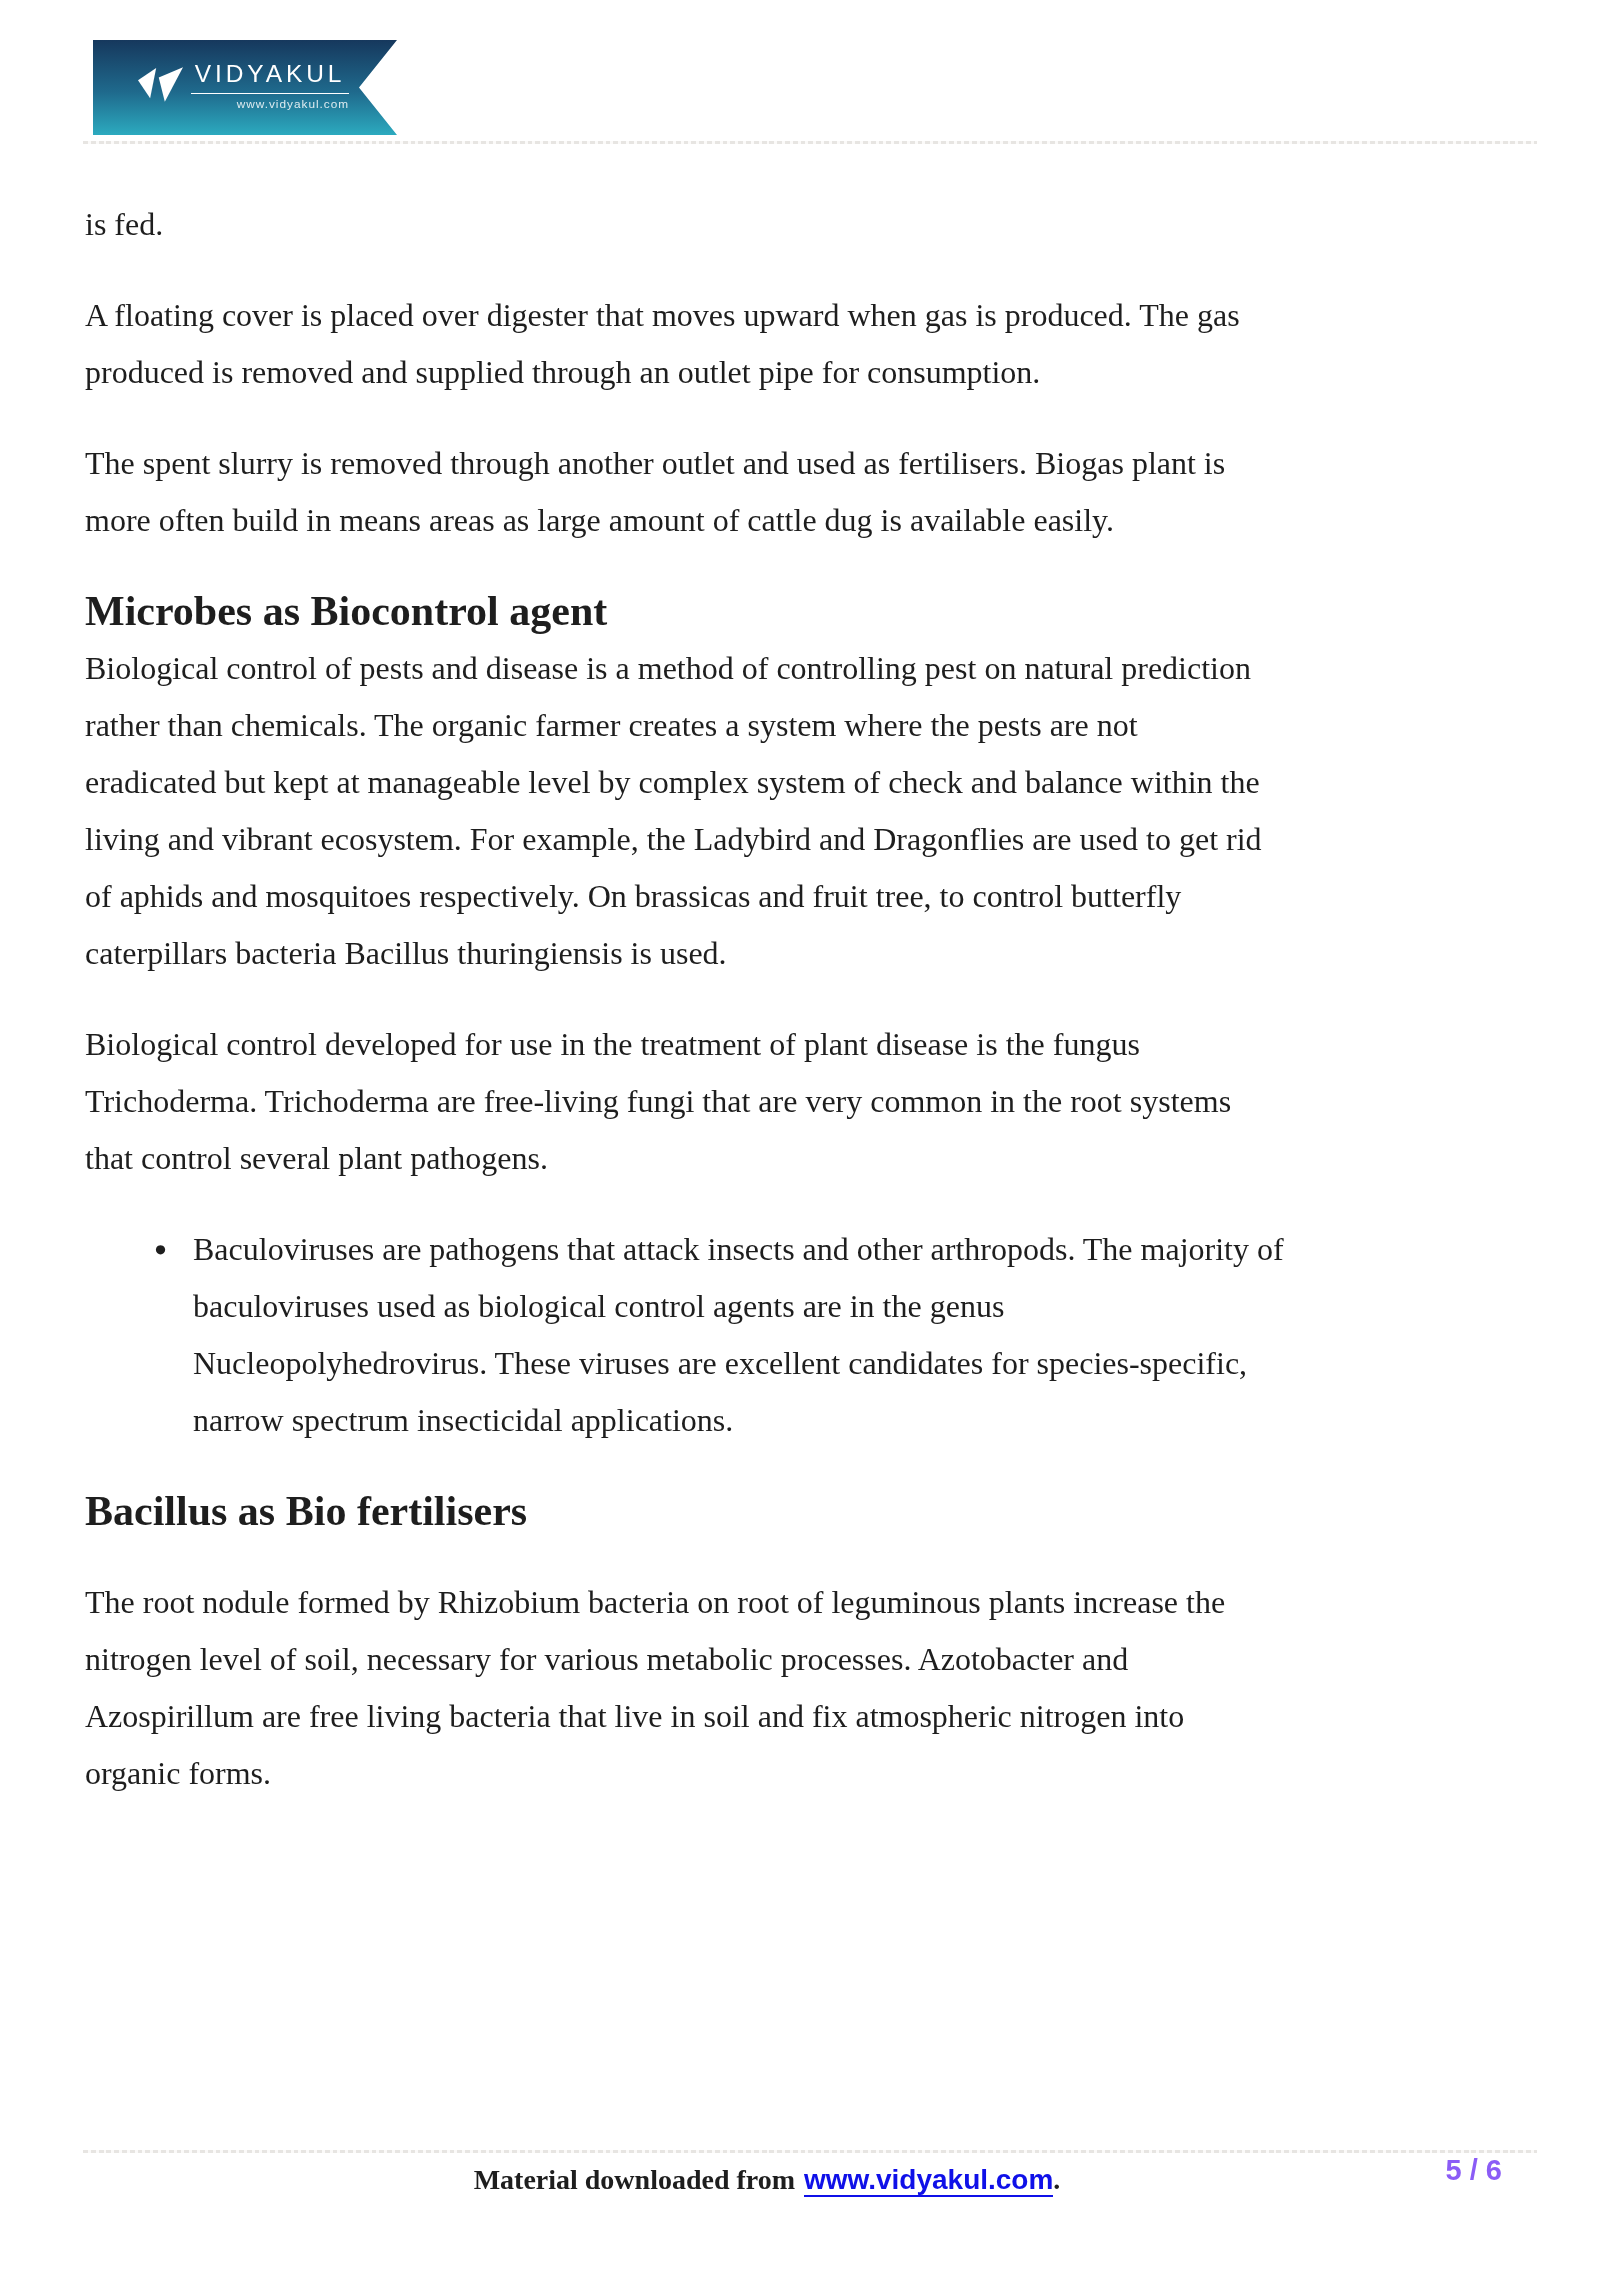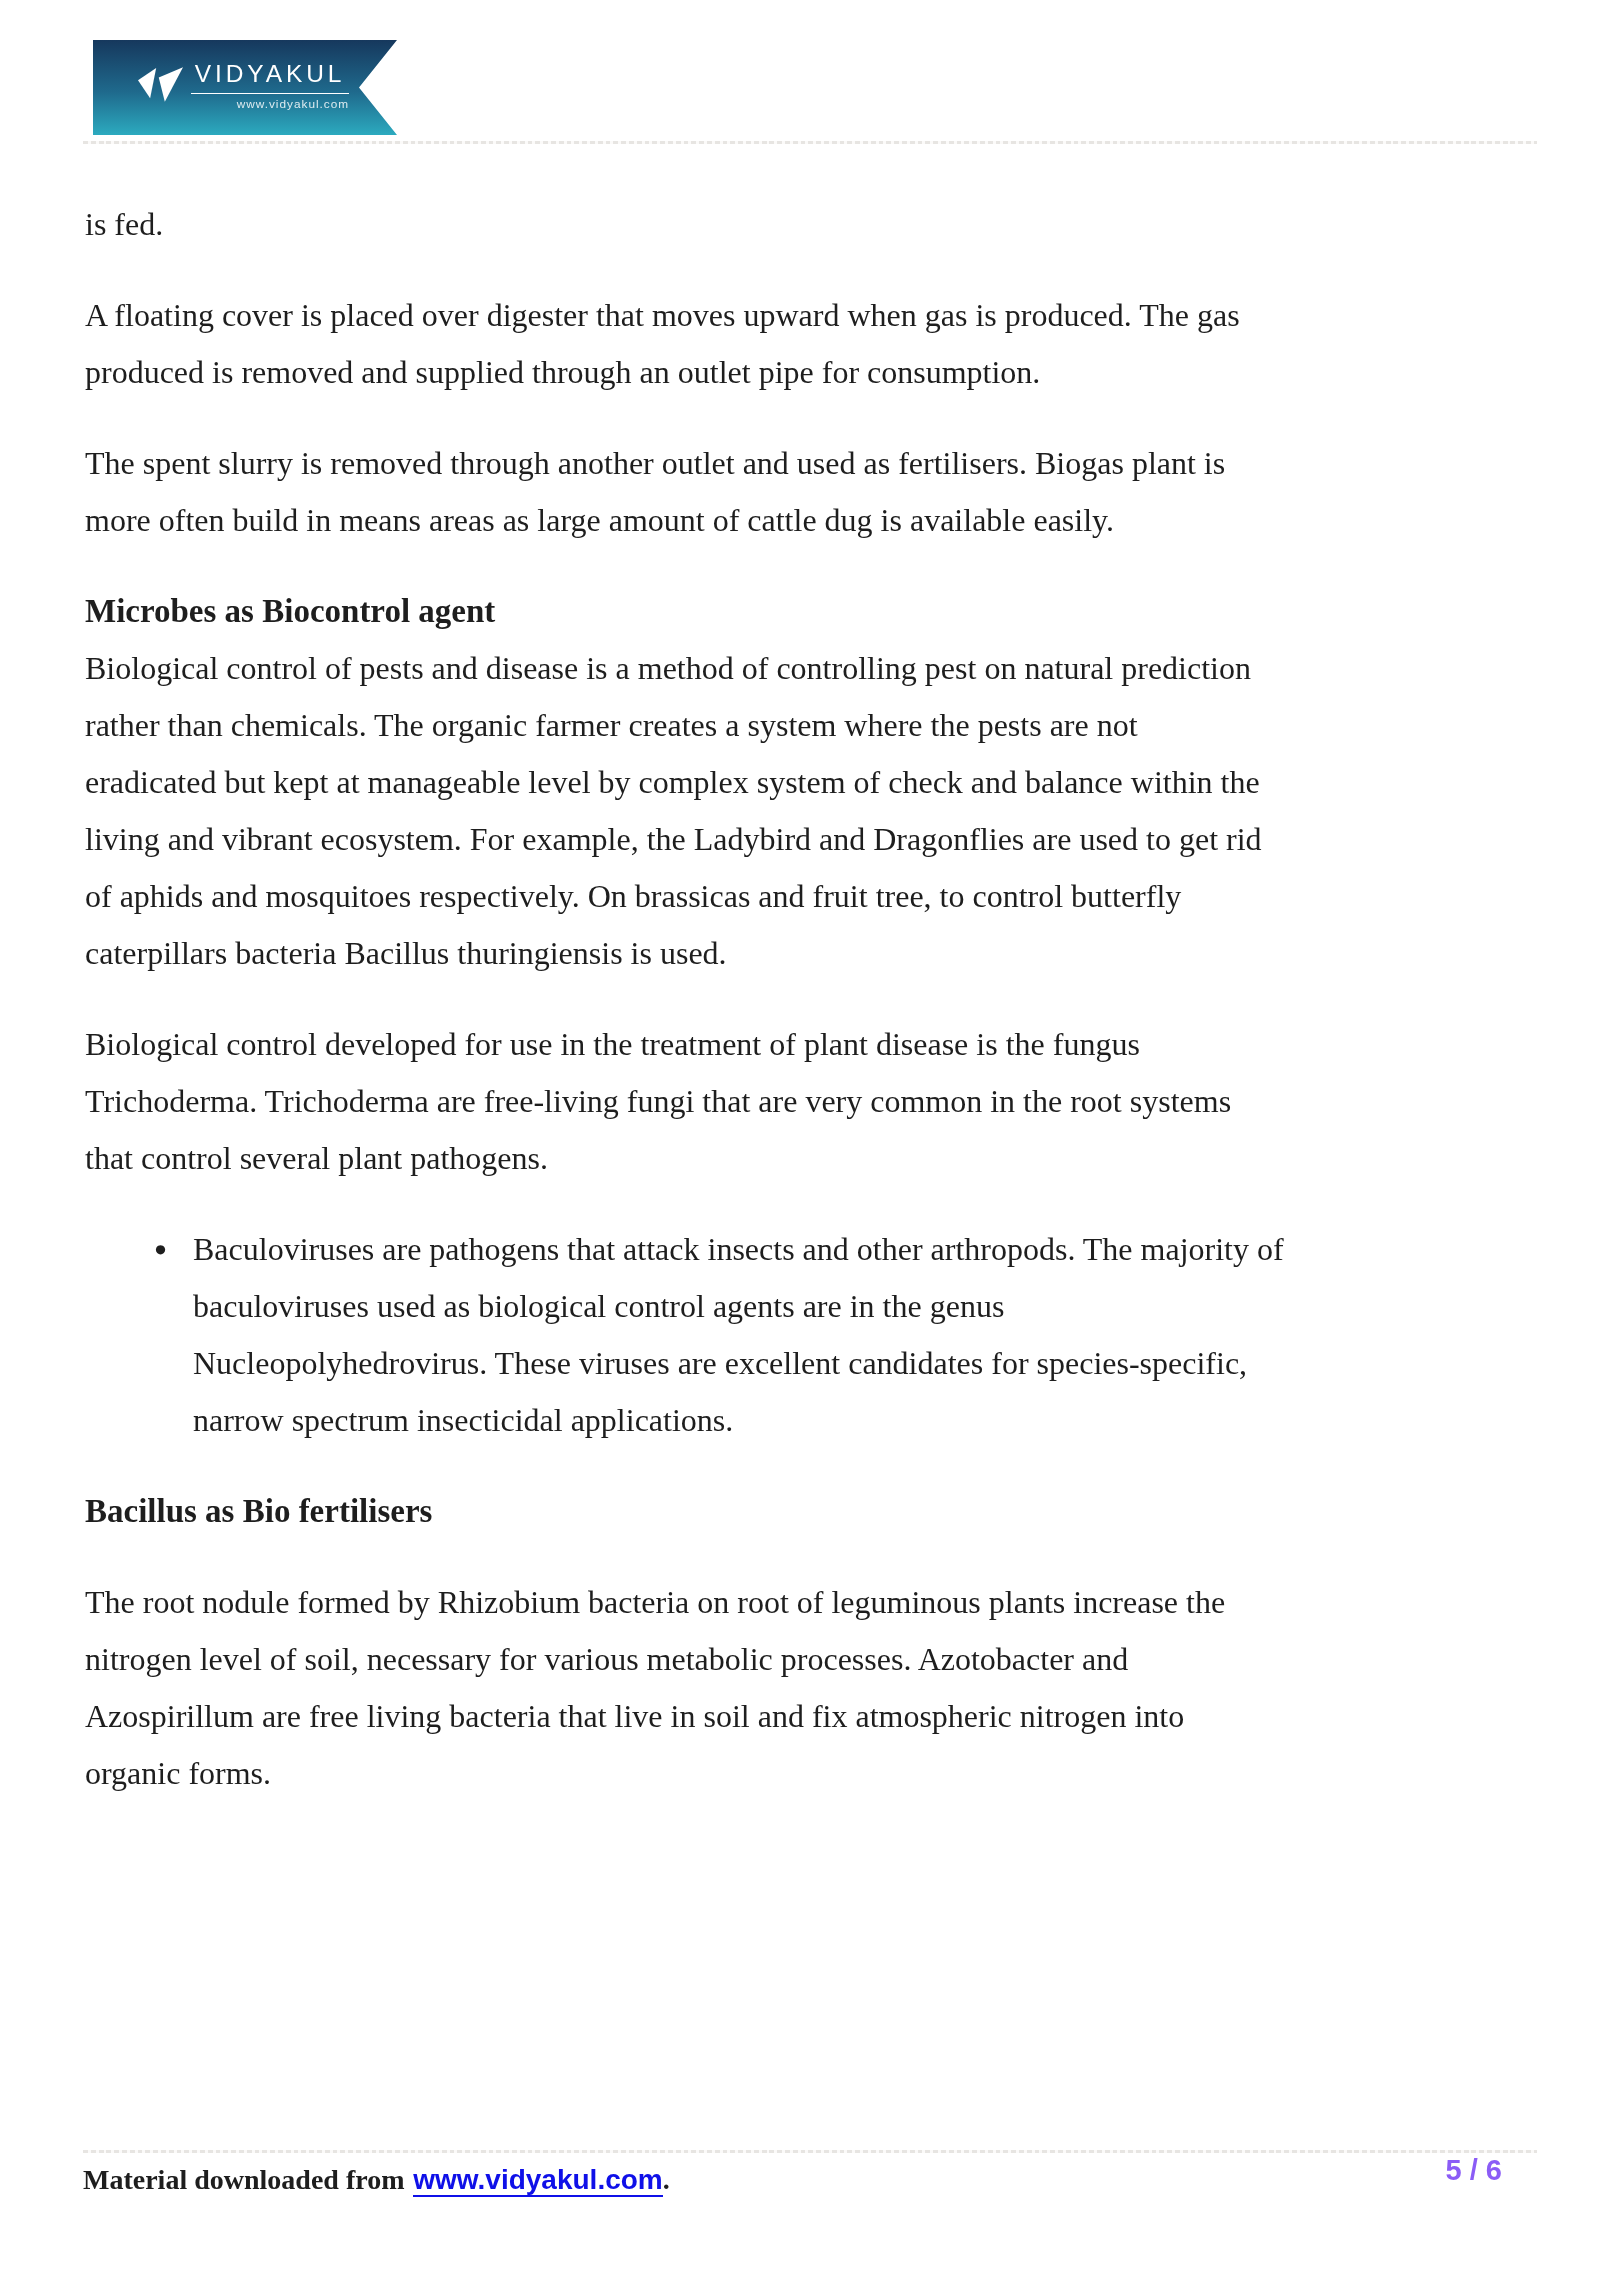--- a/index.html
+++ b/index.html
@@ -31,32 +31,32 @@
   
   .rule{
     position:absolute;left:83px;right:83px;height:2.9px;
     background:repeating-linear-gradient(90deg,#e7e5e2 0 4.9px,#fbfaf9 4.9px 7.8px);
   }
   .rule-top{top:141px;}
   .rule-bottom{top:2150px;}
   
   .content{padding:61px 88px 0 85px;font-size:32px;line-height:57px;}
   .block{margin:0 0 34px 0;white-space:pre-line;}
-  .heading{font-weight:bold;font-size:33px;margin:0 0 34px 0;white-space:pre-line;}
+  .heading{font-weight:bold;font-size:42px;margin:0 0 34px 0;white-space:pre-line;}
   .heading.tight{margin-bottom:0;}
   .bullet-row{display:flex;margin:0 0 34px 0;}
   .bullet-dot{
     flex:0 0 108px;box-sizing:border-box;padding-left:69px;
     font-size:21.6px;line-height:57px;
   }
   .bullet-text{flex:1;margin:0;white-space:pre-line;}
   
   .footer-text{
     position:absolute;left:83px;right:71px;top:2162px;
-    text-align:left;padding-right:98px;
+    text-align:center;padding-right:98px;
     font-size:28px;font-weight:bold;line-height:1.3;
   }
   .footer-link{
     font-family:"Liberation Sans", sans-serif;font-size:28px;font-weight:bold;
     color:#0f10e8;text-decoration:none;border-bottom:2.9px solid #0f10e8;
     margin-left:8.8px;cursor:pointer;
   }
   .footer-suffix{font-weight:bold;}
   .page-number{
     position:absolute;right:118px;top:2154px;

